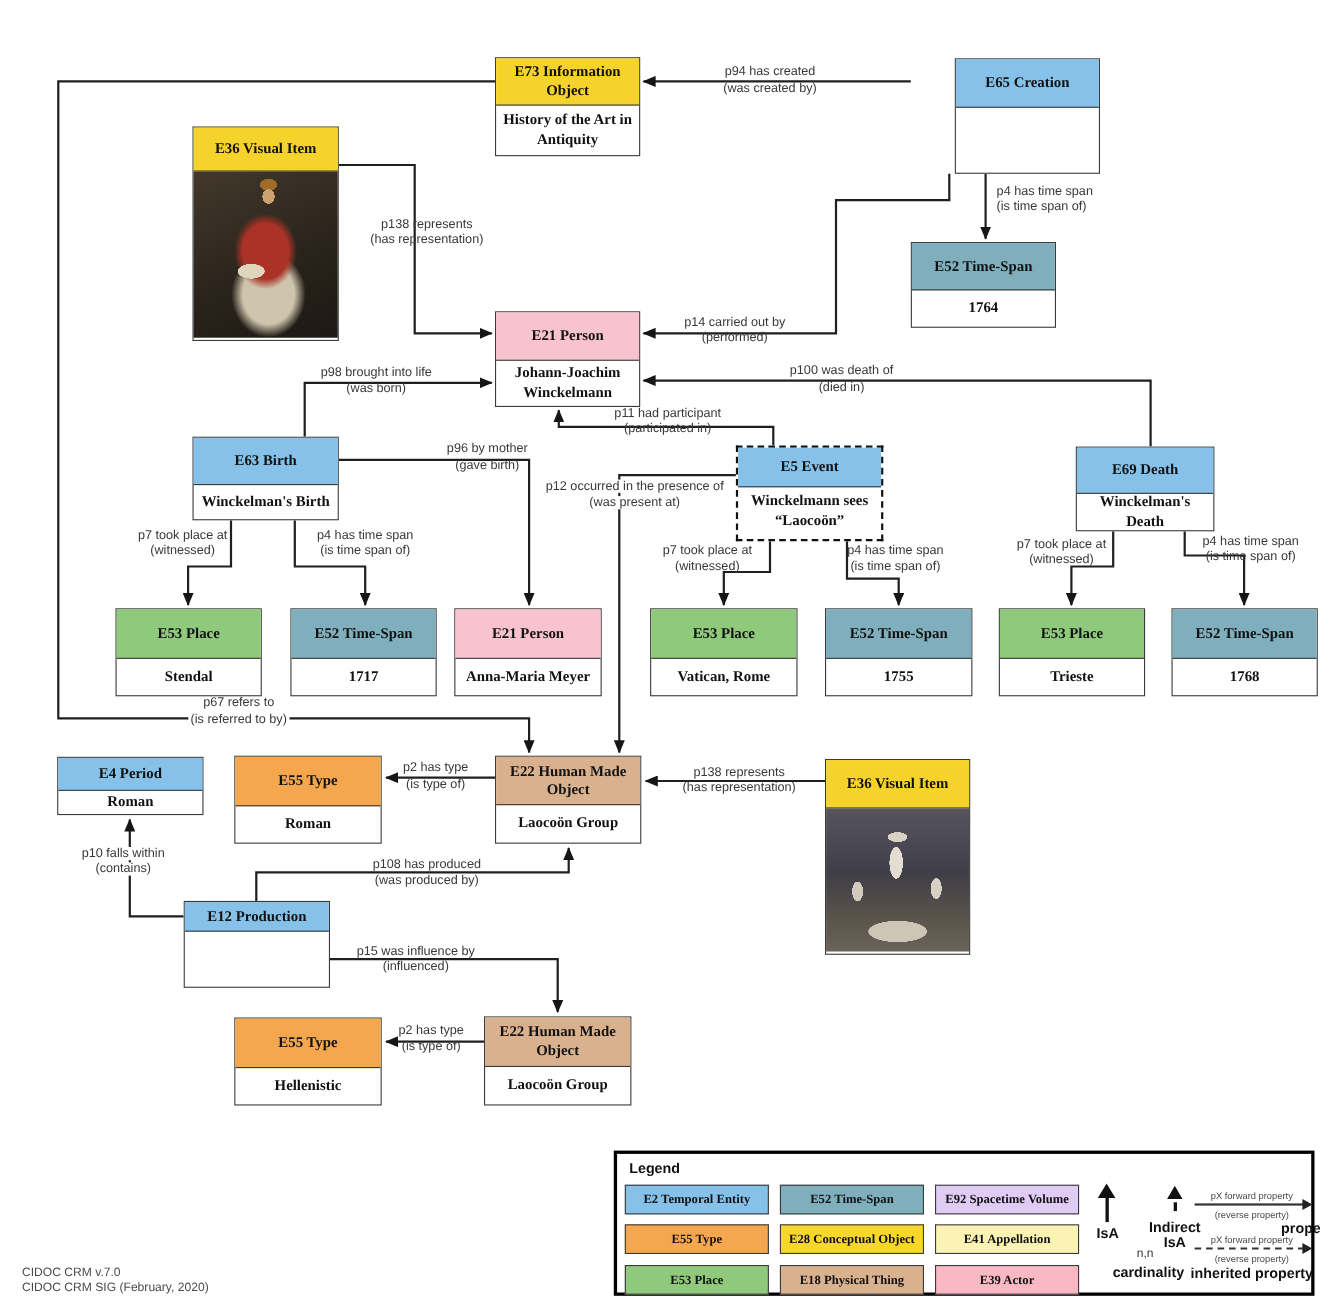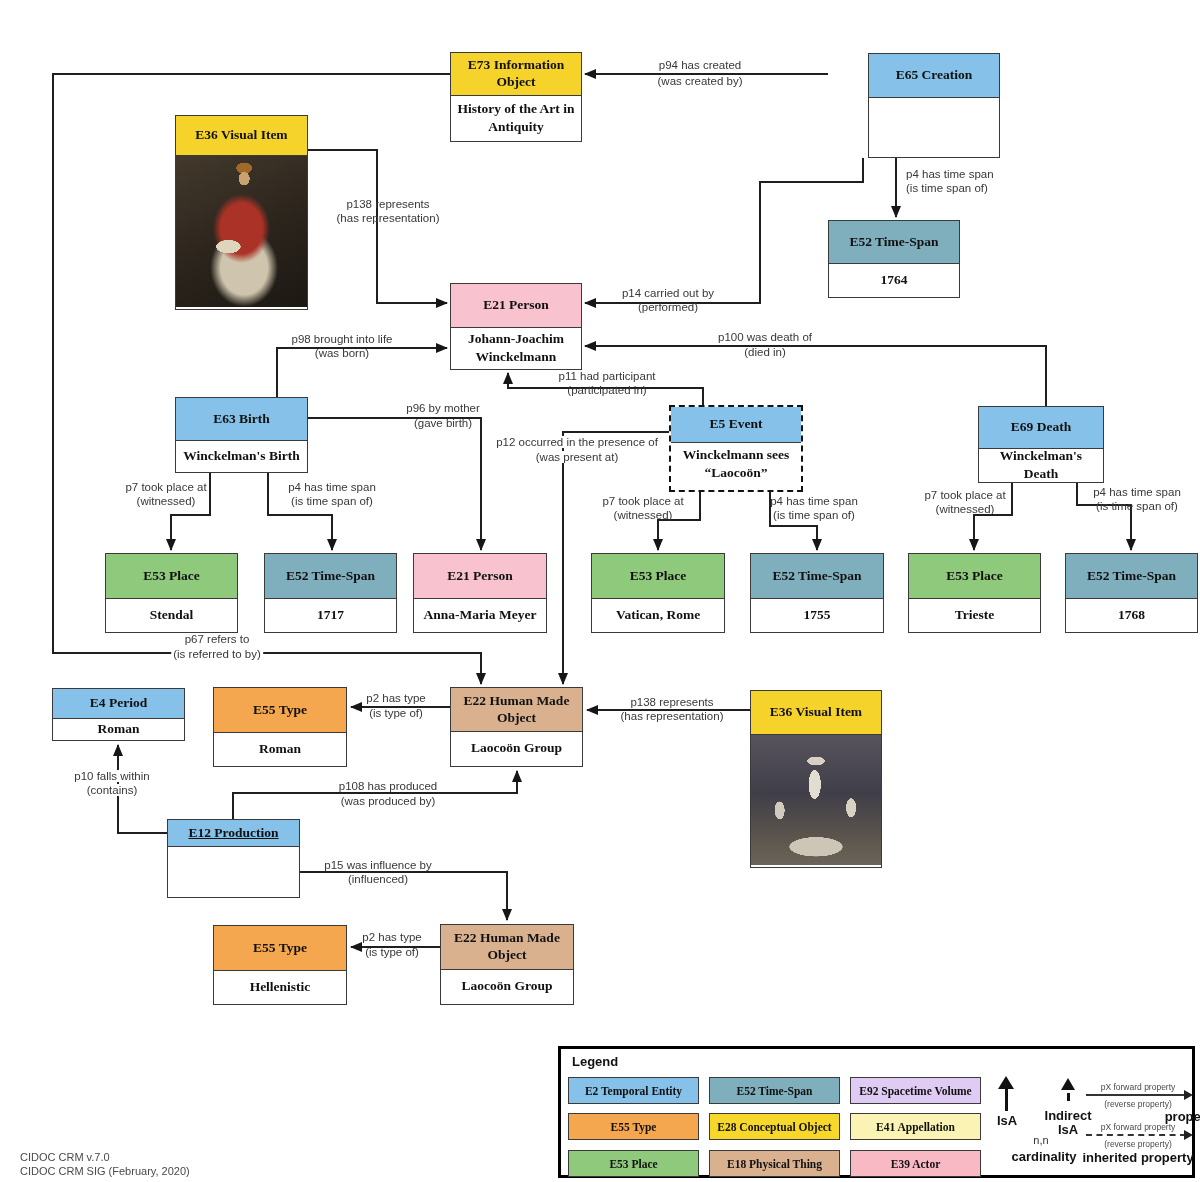--- a/index.html
+++ b/index.html
@@ -166,21 +166,21 @@
       <div class="node" style="left: 450px; top: 687px; width: 133px; height: 80px;">
         <div class="node-hdr" style="height: 44px; background: rgb(217, 177, 143);">E22 Human Made
 Object</div>
         <div class="node-body" style="height: 32px;">Laocoön Group</div>
       </div>
       <div class="node" style="left: 750px; top: 690px; width: 132px; height: 178px;">
         <div class="node-hdr" style="height: 44px; background: rgb(245, 211, 43);">E36 Visual Item</div>
         <div class="art art-statue" style="height: 130px;"></div>
       </div>
       <div class="node" style="left: 167px; top: 819px; width: 133px; height: 79px;">
-        <div class="node-hdr" style="height: 27px; background: rgb(133, 193, 232); text-decoration: underline;">E12 Production</div>
+        <div class="node-hdr" style="height: 27px; background: rgb(133, 193, 232);">E12 Production</div>
       </div>
       <div class="node" style="left: 213px; top: 925px; width: 134px; height: 80px;">
         <div class="node-hdr" style="height: 45px; background: rgb(244, 167, 78);">E55 Type</div>
         <div class="node-body" style="height: 31px;">Hellenistic</div>
       </div>
       <div class="node" style="left: 440px; top: 924px; width: 134px; height: 81px;">
         <div class="node-hdr" style="height: 45px; background: rgb(217, 177, 143);">E22 Human Made
 Object</div>
         <div class="node-body" style="height: 32px;">Laocoön Group</div>
       </div>

